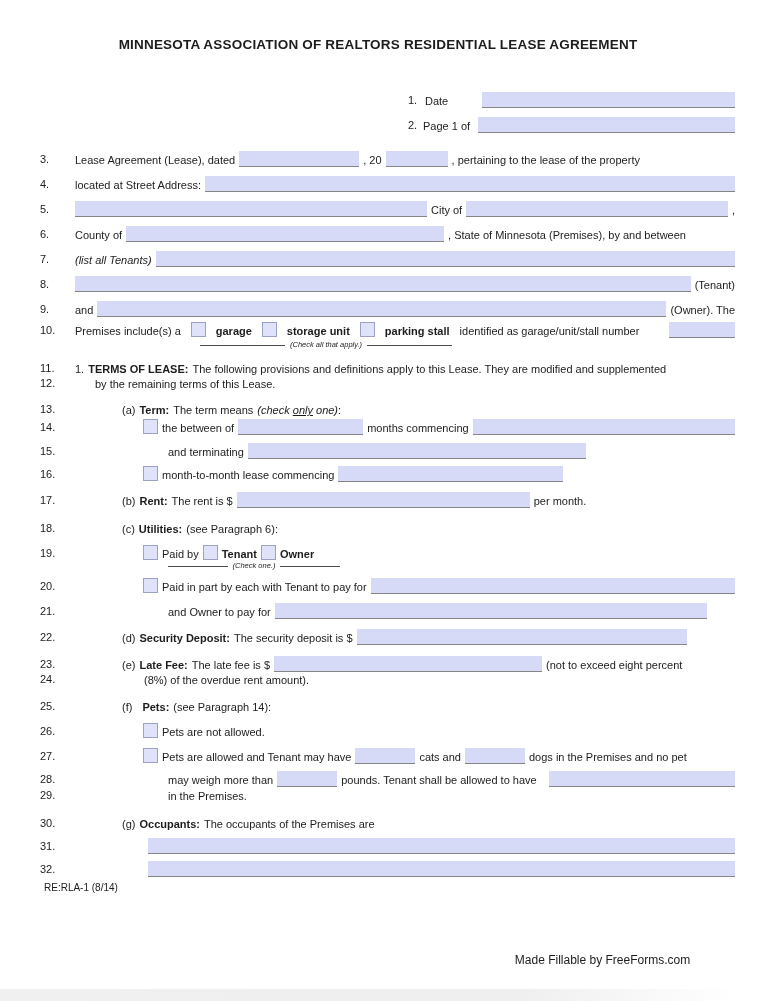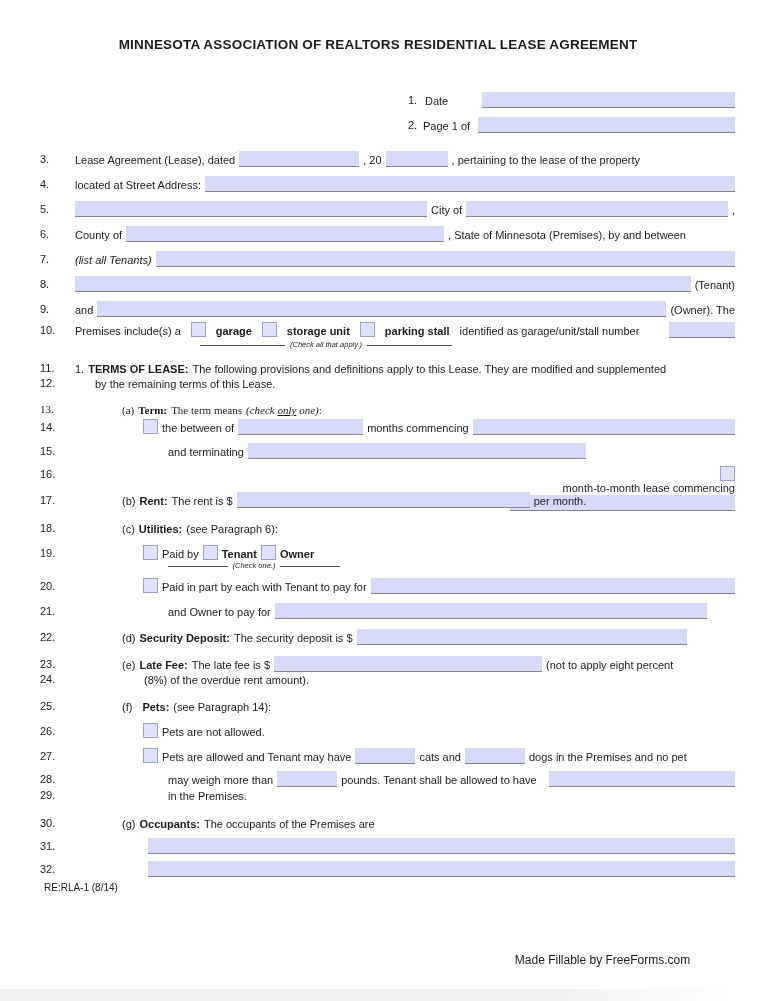--- a/index.html
+++ b/index.html
@@ -118,41 +118,41 @@
       <div class="line" style="top: 360px;">
         <span class="num">11.</span>
         <span class="seg" style="margin-left: 35px;">1.</span>
         <span class="seg b">TERMS OF LEASE:</span>
         <span class="seg">The following provisions and definitions apply to this Lease. They are modified and supplemented</span>
       </div>
       <div class="line" style="top: 375px;">
         <span class="num">12.</span>
         <span class="seg" style="margin-left: 55px;">by the remaining terms of this Lease.</span>
       </div>
-      <div class="line" style="top: 401px; font-family: Liberation Serif, serif;">
+      <div class="line" style="top: 401px;">
         <span class="num">13.</span>
         <span class="seg" style="margin-left: 82px;">(a)</span>
         <span class="seg b">Term:</span>
         <span class="seg">The term means</span>
         <span class="seg"><span class="i">(check </span><span class="iu">only</span><span class="i"> one)</span><span>:</span></span>
       </div>
       <div class="line" style="top: 419px;">
         <span class="num">14.</span>
         <span class="checkbox" style="margin-left: 103px;"></span>
         <span class="seg">the between of</span>
         <span class="seg field" style="width: 125px; flex: 0 0 auto;"></span>
         <span class="seg">months commencing</span>
         <span class="seg field" style="flex: 1 1 auto;"></span>
       </div>
       <div class="line" style="top: 443px;">
         <span class="num">15.</span>
         <span class="seg" style="margin-left: 128px;">and terminating</span>
         <span class="seg field" style="width: 338px; flex: 0 0 auto;"></span>
       </div>
-      <div class="line" style="top: 466px; flex-direction: column;">
+      <div class="line" style="top: 466px;">
         <span class="num">16.</span>
         <span class="checkbox" style="margin-left: 103px;"></span>
         <span class="seg">month-to-month lease commencing</span>
         <span class="seg field" style="width: 225px; flex: 0 0 auto;"></span>
       </div>
       <div class="line" style="top: 492px;">
         <span class="num">17.</span>
         <span class="seg" style="margin-left: 82px;">(b)</span>
         <span class="seg b">Rent:</span>
         <span class="seg">The rent is $</span>
@@ -191,21 +191,21 @@
         <span class="seg b">Security Deposit:</span>
         <span class="seg">The security deposit is $</span>
         <span class="seg field" style="width: 330px; flex: 0 0 auto;"></span>
       </div>
       <div class="line" style="top: 656px;">
         <span class="num">23.</span>
         <span class="seg" style="margin-left: 82px;">(e)</span>
         <span class="seg b">Late Fee:</span>
         <span class="seg">The late fee is $</span>
         <span class="seg field" style="width: 268px; flex: 0 0 auto;"></span>
-        <span class="seg">(not to apply eight percent</span>
+        <span class="seg">(not to exceed eight percent</span>
       </div>
       <div class="line" style="top: 671px;">
         <span class="num">24.</span>
         <span class="seg" style="margin-left: 104px;">(8%) of the overdue rent amount).</span>
       </div>
       <div class="line" style="top: 698px;">
         <span class="num">25.</span>
         <span class="seg" style="margin-left: 82px;">(f)</span>
         <span class="seg b" style="margin-left: 6px;">Pets:</span>
         <span class="seg">(see Paragraph 14):</span>

